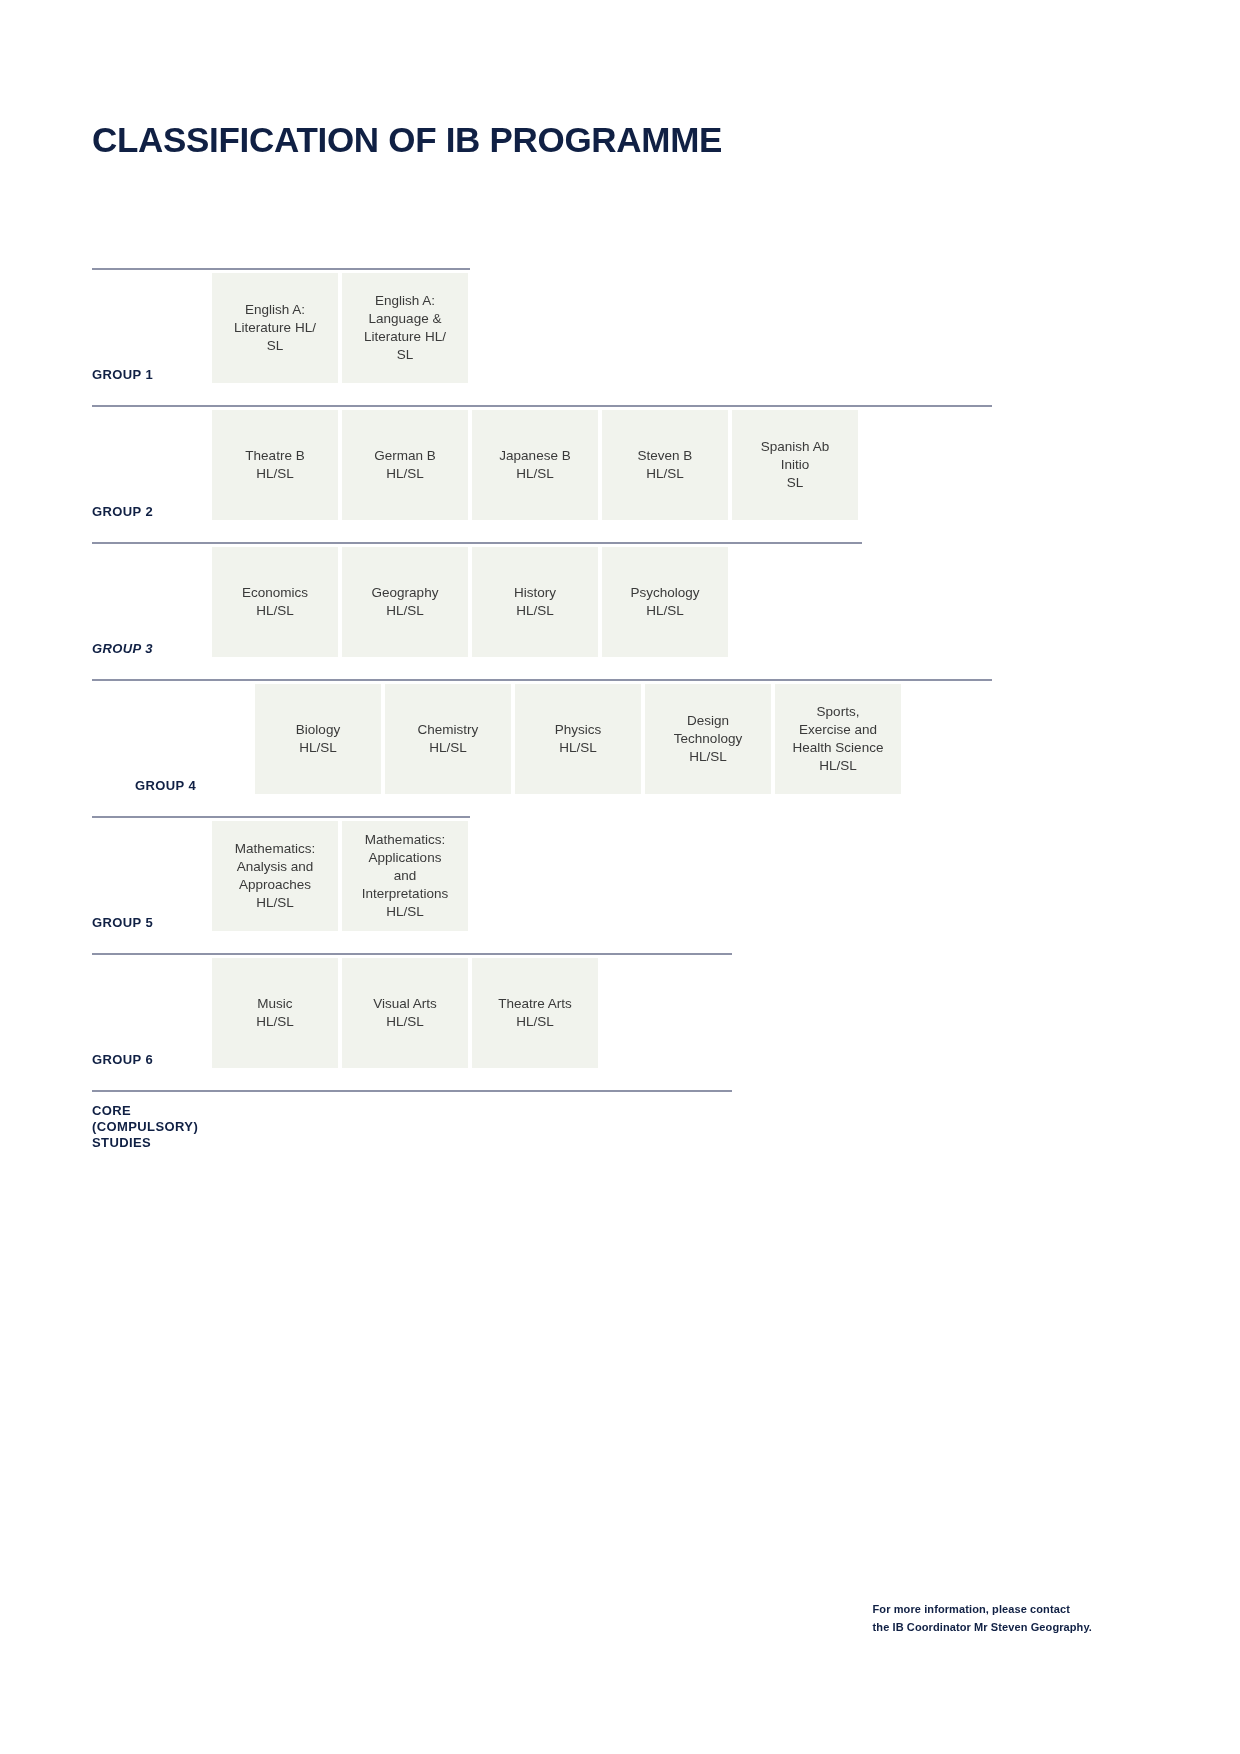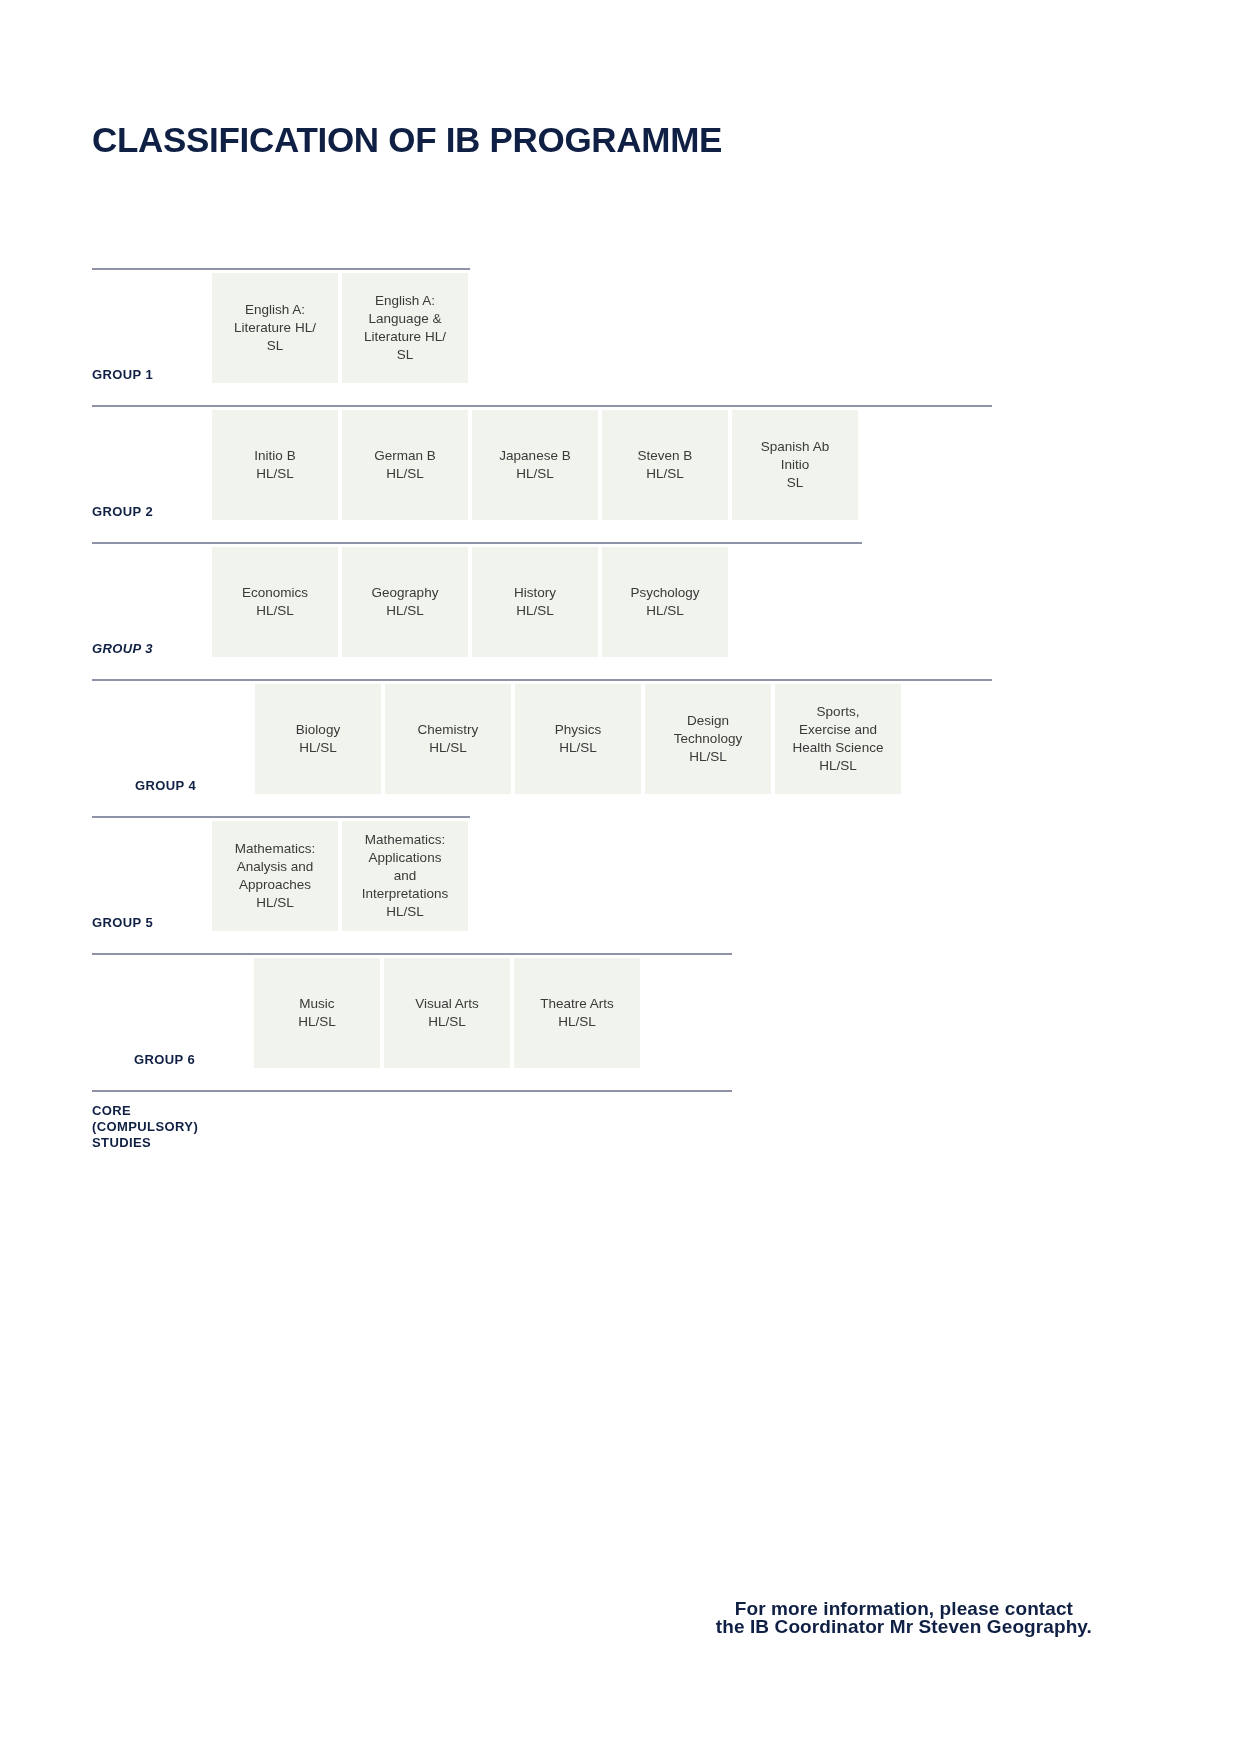--- a/index.html
+++ b/index.html
@@ -97,22 +97,22 @@
     color: #3a3a3a;
     text-align: center;
     white-space: pre-line;
   }
 
   
   .footer {
     position: absolute;
     right: 148px;
     top: 1600px;
-    text-align: center;
-    font-size: 19px;
+    text-align: left;
+    font-size: 11px;
     line-height: 18px;
     font-weight: bold;
     color: #102044;
     letter-spacing: 0.1px;
   }
 </style>
 </head>
 <body>
 
 <div class="page">
@@ -139,21 +139,21 @@
             </div>
           </div>
         </div>
       </div>
       <div class="group-row">
         <div class="row-rule" style="width: 900px;"></div>
         <div class="row-body">
           <div class="row-label" style="white-space: pre-line; margin-top: 24px;">GROUP 2</div>
           <div class="cards">
             <div class="card">
-              <div class="card-text">Initio B
+              <div class="card-text">Theatre B
 HL/SL</div>
             </div>
             <div class="card">
               <div class="card-text">German B
 HL/SL</div>
             </div>
             <div class="card">
               <div class="card-text">Japanese B
 HL/SL</div>
             </div>
@@ -241,21 +241,21 @@
 and
 Interpretations
 HL/SL</div>
             </div>
           </div>
         </div>
       </div>
       <div class="group-row">
         <div class="row-rule" style="width: 640px;"></div>
         <div class="row-body">
-          <div class="row-label" style="white-space: pre-line; margin-left: 42px;">GROUP 6</div>
+          <div class="row-label" style="white-space: pre-line;">GROUP 6</div>
           <div class="cards">
             <div class="card">
               <div class="card-text">Music
 HL/SL</div>
             </div>
             <div class="card">
               <div class="card-text">Visual Arts
 HL/SL</div>
             </div>
             <div class="card">

